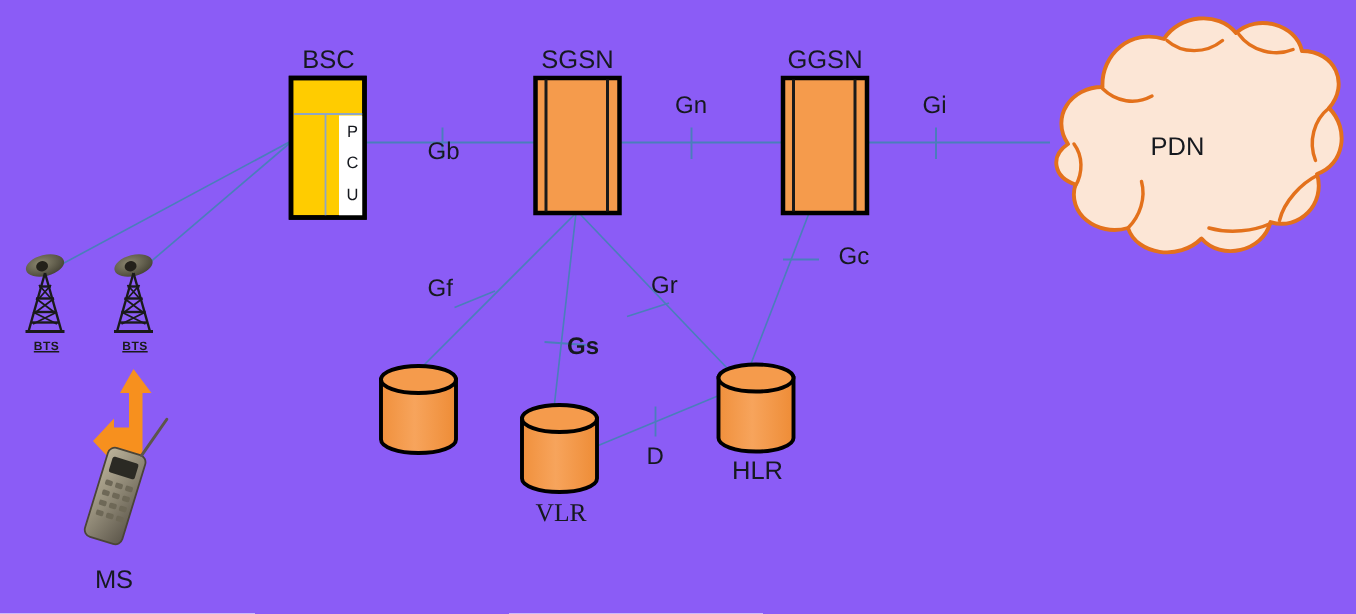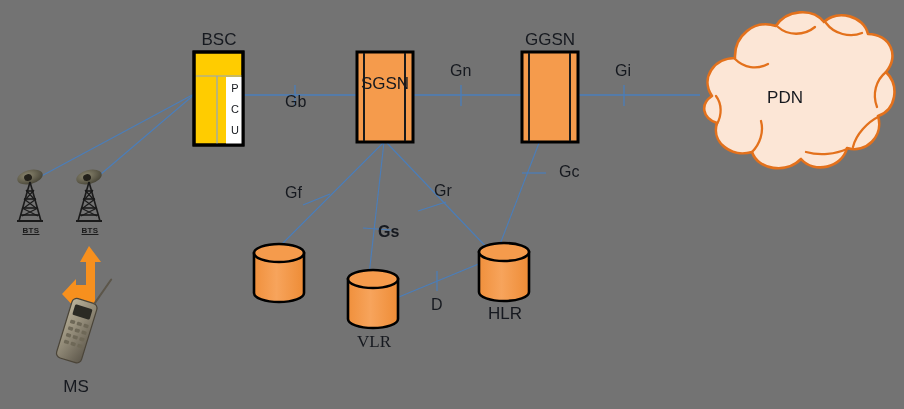--- a/index.html
+++ b/index.html
@@ -7,21 +7,21 @@
     padding: 0;
     background: #ffffff;
   }
   body {
     font-family: "Liberation Sans", sans-serif;
   }
   #diagram-root {
     position: relative;
     width: 904px;
     height: 409px;
-    background: #737373;
+    background: #8b5cf6;
     overflow: hidden;
   }
   #diagram-svg {
     position: absolute;
     left: 0;
     top: 0;
     width: 904px;
     height: 409px;
   }
   .node-label {
@@ -240,21 +240,21 @@
         <rect x="68" y="343" width="5" height="3.6" rx="1"></rect>
         <rect x="75" y="343" width="5" height="3.6" rx="1"></rect>
         <rect x="82" y="343" width="5" height="3.6" rx="1"></rect>
       </g>
       <line x1="86" y1="300" x2="95" y2="272" stroke="#5C564A" stroke-width="2" stroke-linecap="round"></line>
     </g>
   </svg>
 
   <div class="node-label" style="left:194px; top:31px; width:50px;">BSC</div>
 
-  <div class="node-label" style="left:352px; top:31px; width:66px;margin-top:44px;">SGSN</div>
+  <div class="node-label" style="left:352px; top:31px; width:66px;">SGSN</div>
 
   <div class="node-label" style="left:515px; top:31px; width:70px;">GGSN</div>
 
   <div class="node-label" style="left:755px; top:89px; width:60px;">PDN</div>
 
 
   <div class="node-label" style="left:344px; top:333px; width:60px;font-family:Liberation Serif, serif;">VLR</div>
 
   <div class="node-label" style="left:476px; top:305px; width:58px;">HLR</div>
 

